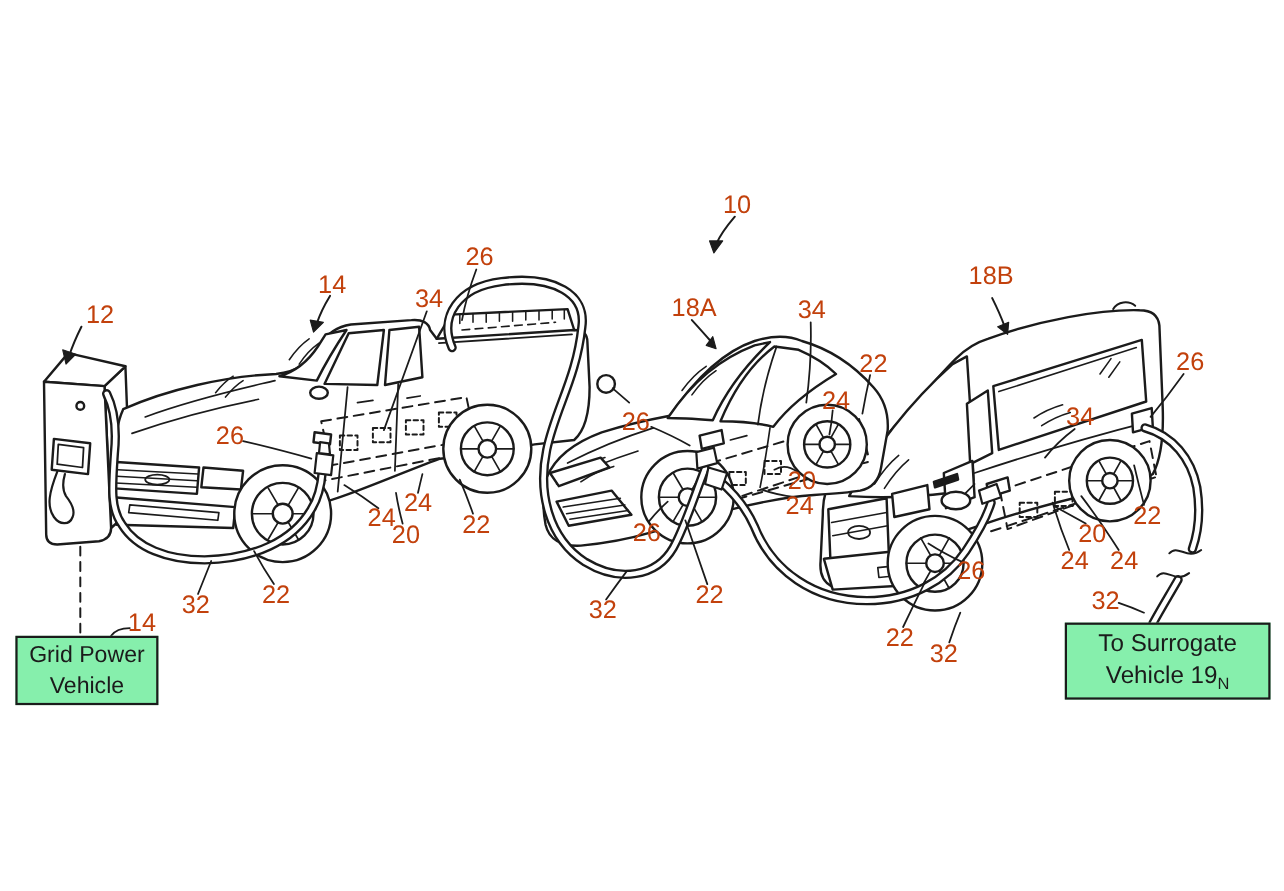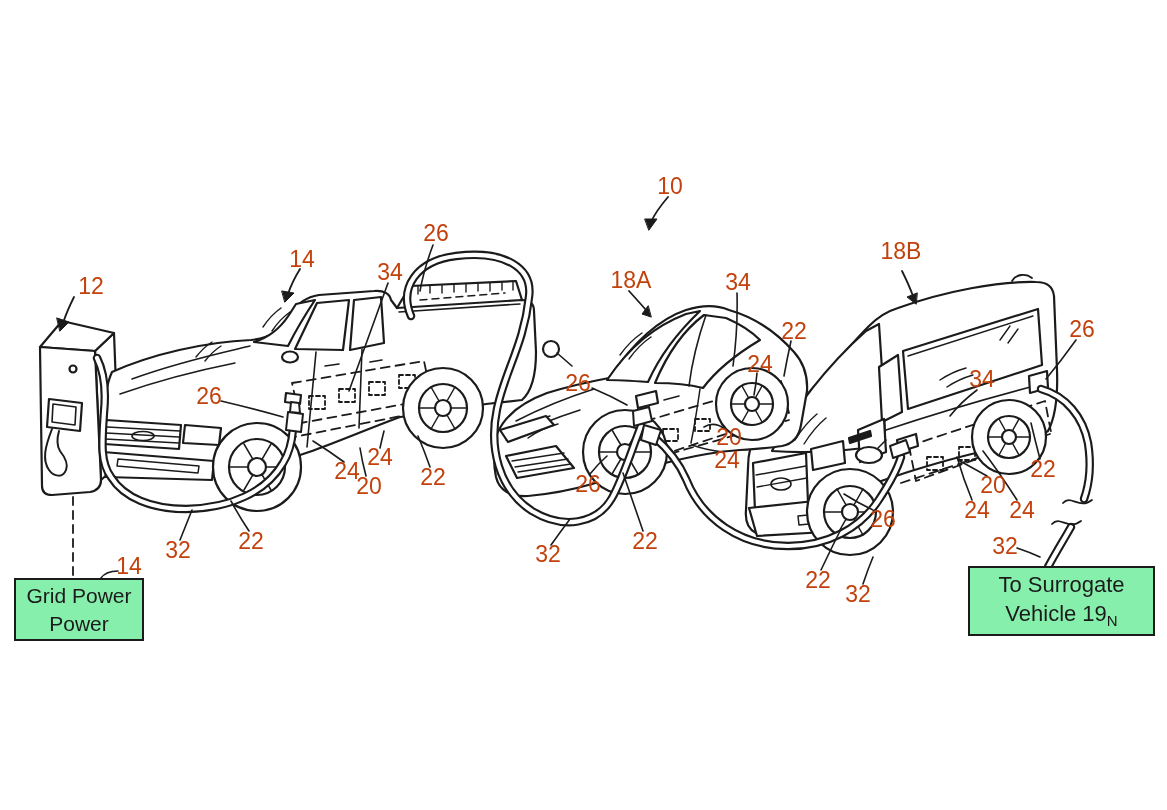--- a/index.html
+++ b/index.html
@@ -251,21 +251,21 @@
       <span class="ref-label" style="left: 977px; top: 510px;">24</span>
       <span class="ref-label" style="left: 1022px; top: 510px;">24</span>
       <span class="ref-label" style="left: 883px; top: 519px;">26</span>
       <span class="ref-label" style="left: 818px; top: 580px;">22</span>
       <span class="ref-label" style="left: 858px; top: 594px;">32</span>
       <span class="ref-label" style="left: 1005px; top: 546px;">32</span>
     </div>
 
 <div class="callout-box grid-box">
   <div>Grid Power</div>
-  <div>Power</div>
+  <div>Vehicle</div>
 </div>
 
 <div class="callout-box surrogate-box">
   <div>To Surrogate</div>
   <div>
     <span>Vehicle 19</span><span class="sub">N</span>
   </div>
 </div>
 
 </div>

